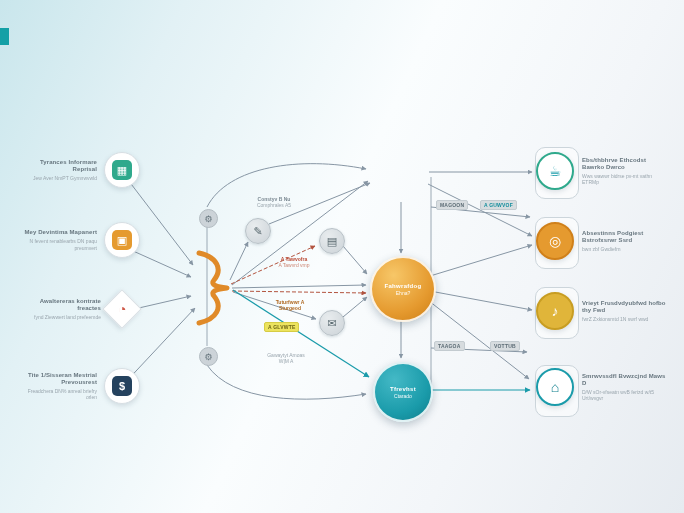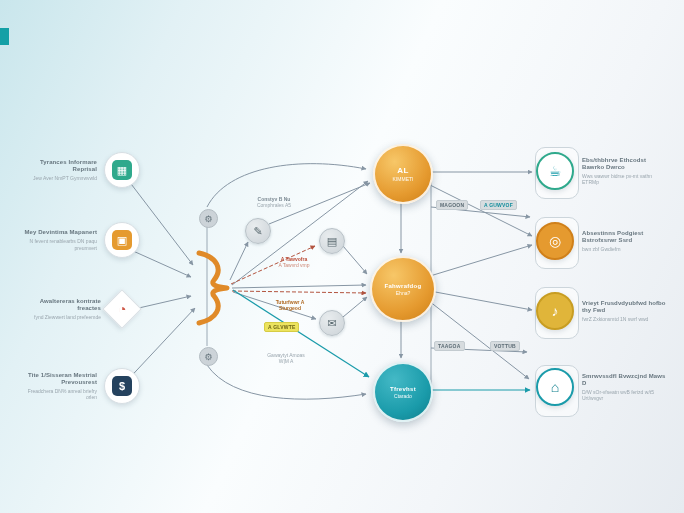--- a/index.html
+++ b/index.html
@@ -181,24 +181,20 @@
   <div class="cap orange" style="left:250px;top:299px;width:80px;">
     <div class="c1">Tuturfwwr A</div>
       <div class="c1">Sturgeod</div>
   </div>
   <div class="chip yellow" style="left:264px;top:322px;">A GLVWTE</div>
   <div class="cap" style="left:242px;top:352px;width:88px;">
     <div class="c2">Gawaytyt Amoas</div>
       <div class="c2">W|M A</div>
   </div>
 
-  <div class="abs big orange-g" style="left:373px;top:144px;width:56px;height:56px;">
-    <div class="l1">AL</div>
-      <div class="l2">KIMMETI</div>
-  </div>
   <div class="abs big orange-g" style="left:370px;top:256px;width:62px;height:62px;">
     <div class="l1" style="font-size:6px">Fahwrafdog</div>
       <div class="l2">Ehna?</div>
   </div>
   <div class="abs big teal-g" style="left:373px;top:362px;width:56px;height:56px;">
     <div class="l1" style="font-size:6px">Tfrevhst</div>
       <div class="l2">Ctarado</div>
   </div>
 
   <div class="chip" style="left:436px;top:200px;">MAGOON</div>

